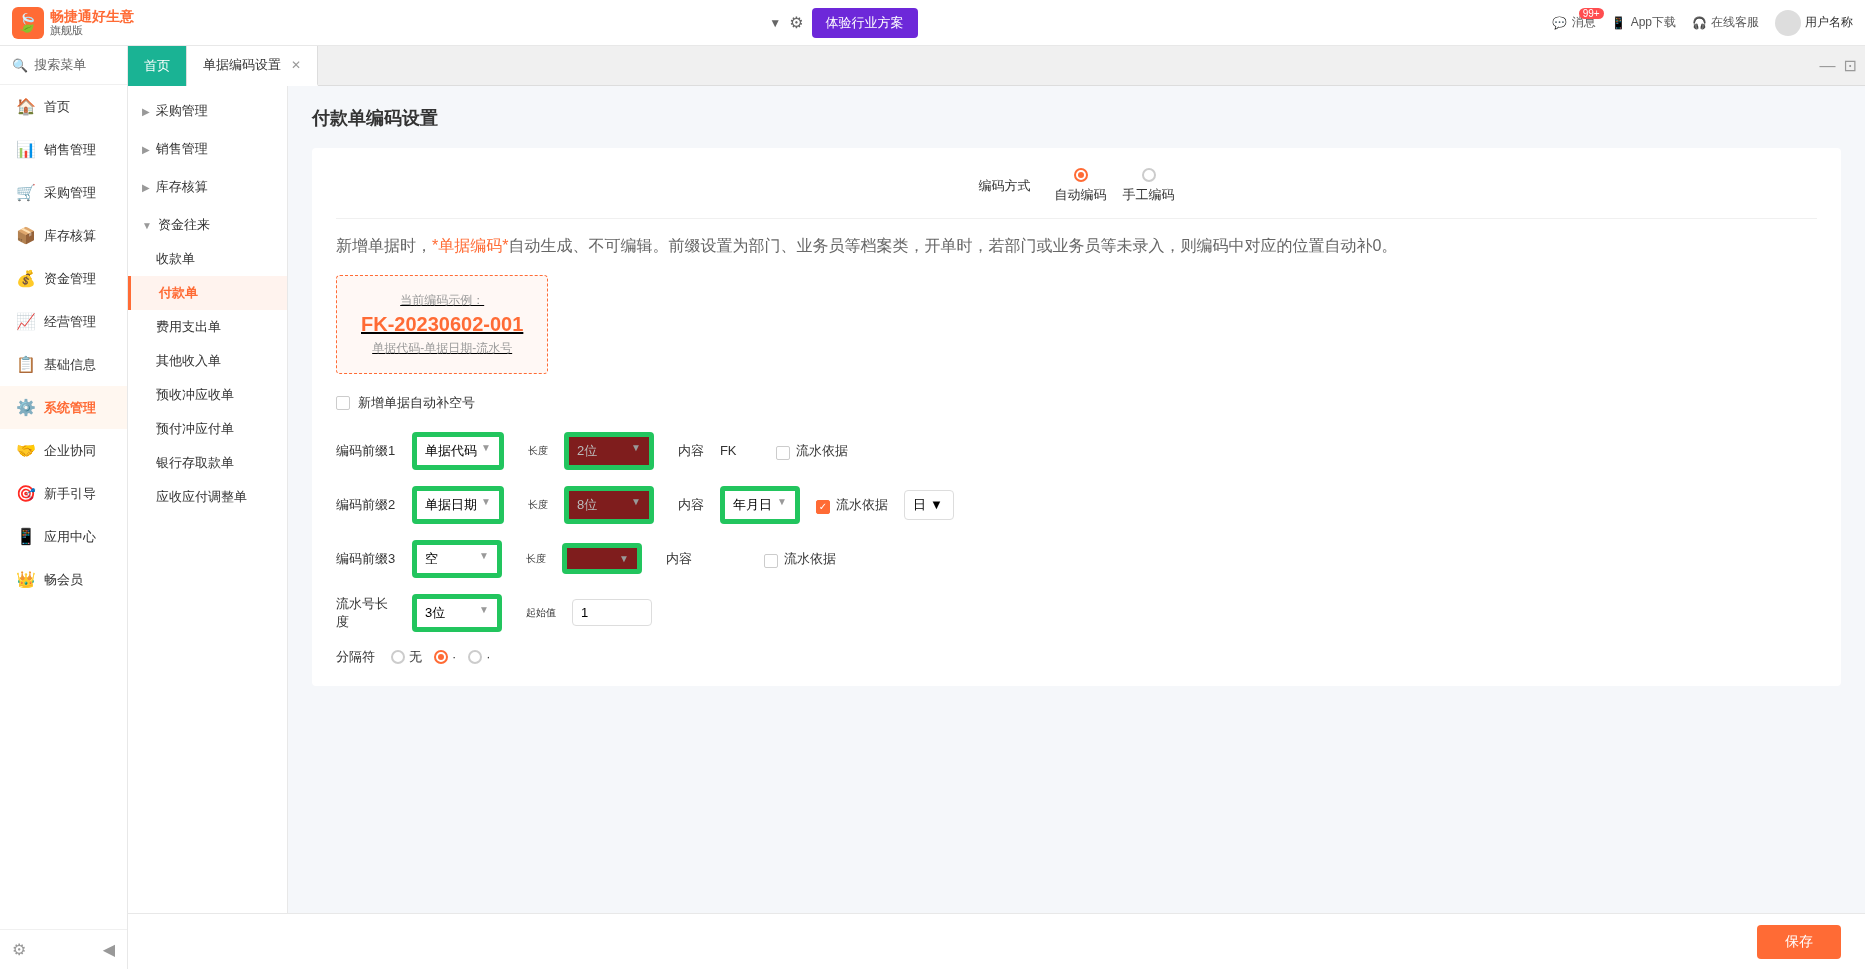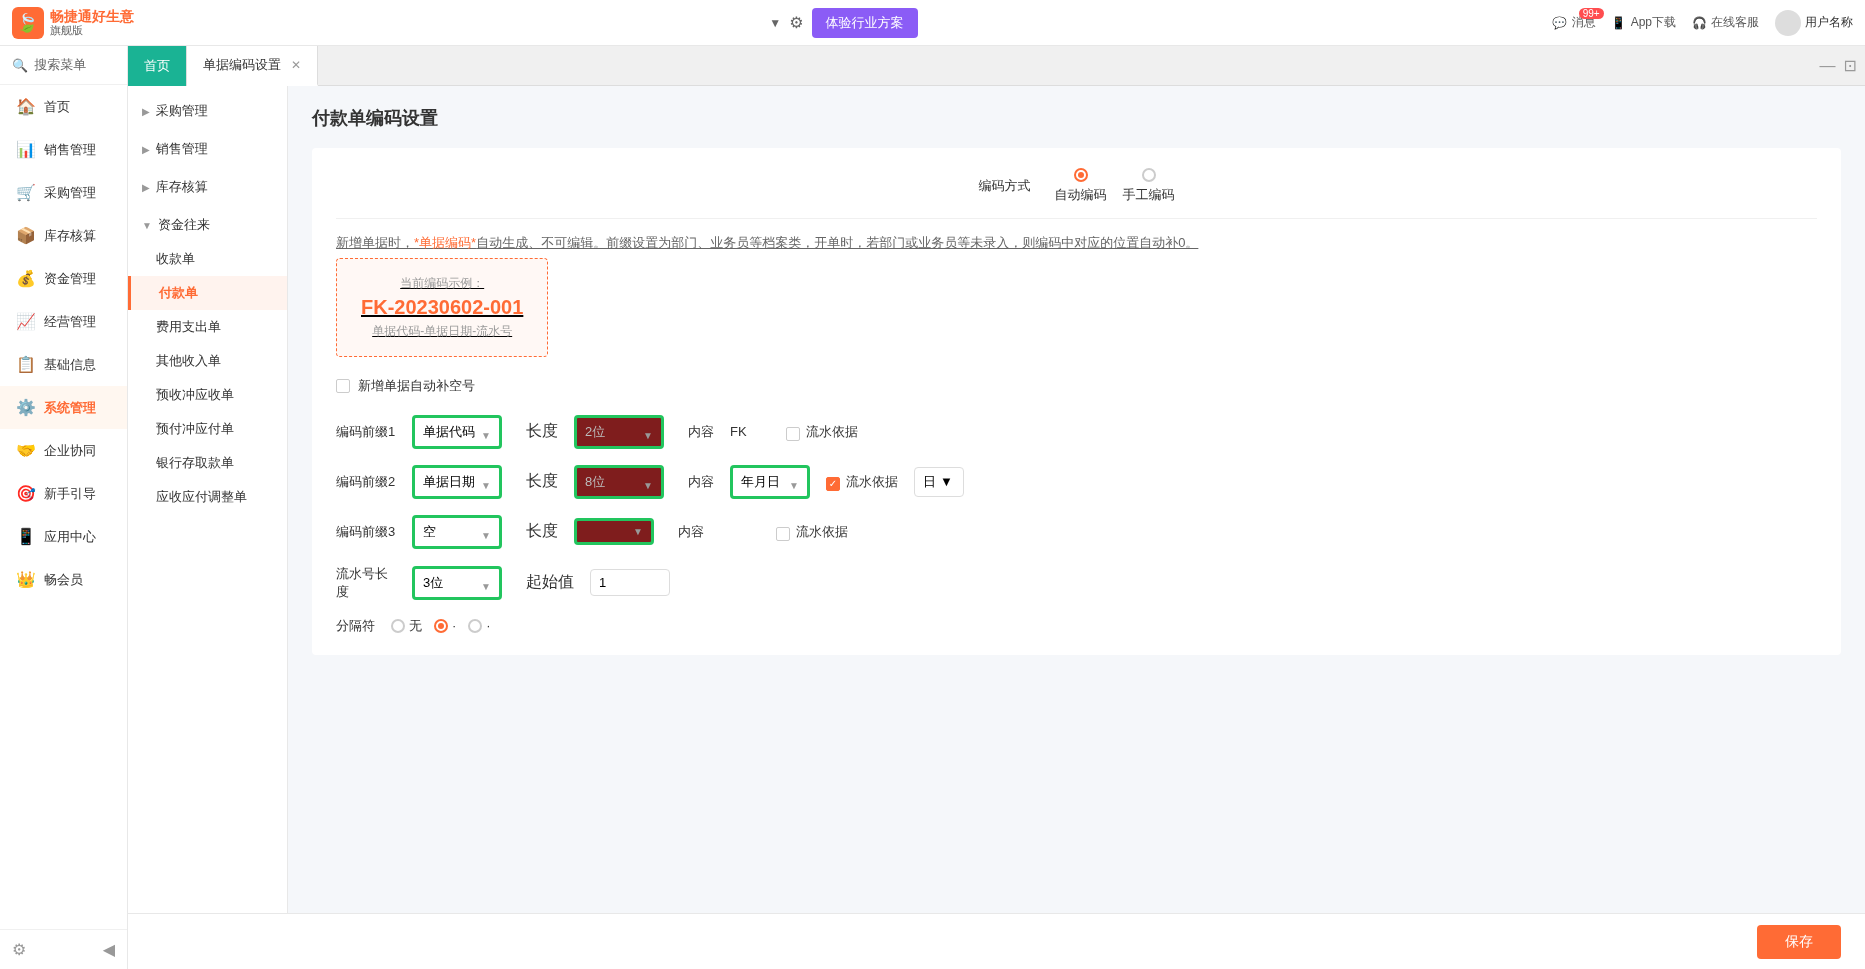--- a/index.html
+++ b/index.html
@@ -18,21 +18,21 @@
     }
     .top-bar-left { display: flex; align-items: center; gap: 8px; }
     .top-bar-brand { display: flex; align-items: center; gap: 6px; }
     .brand-logo { width: 32px; height: 32px; background: #ff6b35; border-radius: 6px; display: flex; align-items: center; justify-content: center; color: white; font-size: 18px; }
     .brand-text { font-size: 12px; color: #333; line-height: 1.2; }
     .brand-text .title { font-weight: bold; font-size: 14px; color: #ff6b35; }
     .brand-text .sub { font-size: 11px; color: #666; }
     .top-bar-center { display: flex; align-items: center; gap: 8px; }
     .top-bar-dropdown { display: flex; align-items: center; gap: 4px; color: #666; cursor: pointer; font-size: 12px; }
     .top-bar-gear { color: #666; cursor: pointer; font-size: 16px; }
-    .btn-experience { background: #8b5cf6; color: white; border: none; border-radius: 4px; padding: 6px 14px; font-size: 13px; cursor: pointer; }
+    .btn-experience { background: #6d28d9; color: white; border: none; border-radius: 4px; padding: 6px 14px; font-size: 13px; cursor: pointer; }
     .top-bar-right { display: flex; align-items: center; gap: 16px; }
     .top-bar-item { display: flex; align-items: center; gap: 4px; color: #555; font-size: 12px; cursor: pointer; position: relative; }
     .badge { background: #ff4d4f; color: white; border-radius: 10px; padding: 0 4px; font-size: 10px; position: absolute; top: -6px; right: -8px; min-width: 18px; text-align: center; }
     .avatar-placeholder { width: 26px; height: 26px; background: #ddd; border-radius: 50%; }
     .user-name { font-size: 12px; color: #333; }
 
     
     .main-layout { display: flex; flex: 1; overflow: hidden; }
 
     
@@ -77,40 +77,40 @@
     
     .encode-method-row { display: flex; align-items: center; gap: 24px; margin-bottom: 14px; padding-bottom: 14px; border-bottom: 1px solid #f0f0f0; justify-content: center; }
     .encode-label { font-size: 13px; color: #333; }
     .radio-group { display: flex; align-items: center; gap: 16px; }
     .radio-item { display: flex; align-items: center; gap: 4px; font-size: 13px; color: #333; cursor: pointer; flex-direction: column; }
     .radio-dot { width: 14px; height: 14px; border-radius: 50%; border: 2px solid #ccc; display: flex; align-items: center; justify-content: center; }
     .radio-dot.checked { border-color: #ff6b35; }
     .radio-dot.checked::after { content: ''; width: 6px; height: 6px; border-radius: 50%; background: #ff6b35; }
 
     
-    .info-text { font-size: 13px; color: #666; margin-bottom: 4px; line-height: 1.6; text-decoration: underline; }
+    .info-text { font-size: 16px; color: #666; margin-bottom: 16px; line-height: 1.6; }
     .info-text span { color: #ff6b35; }
 
     
     .preview-box { background: #fff8f5; border: 1px dashed #ff6b35; border-radius: 4px; padding: 16px 24px; display: inline-block; margin-bottom: 20px; text-align: center; text-decoration: underline; }
     .preview-label { font-size: 12px; color: #999; margin-bottom: 4px; }
     .preview-code { font-size: 20px; font-weight: bold; color: #ff6b35; }
     .preview-desc { font-size: 12px; color: #999; margin-top: 4px; }
 
     
     .checkbox-row { display: flex; align-items: center; gap: 8px; margin-bottom: 20px; font-size: 13px; color: #333; }
     .checkbox-box { width: 14px; height: 14px; border: 1px solid #ccc; border-radius: 2px; }
 
     
     .config-row { display: flex; align-items: center; gap: 16px; margin-bottom: 16px; }
     .config-field-label { font-size: 13px; color: #333; width: 60px; flex-shrink: 0; }
-    .select-box { display: flex; align-items: flex-end; border: 3px solid #22c55e; border-radius: 4px; padding: 5px 8px; background: #fff; min-width: 90px; gap: 4px; cursor: pointer; font-size: 13px; }
+    .select-box { display: flex; align-items: flex-start; border: 5px solid #22c55e; border-radius: 4px; padding: 5px 8px; background: #fff; min-width: 90px; gap: 4px; cursor: pointer; font-size: 13px; }
     .select-box .arrow { color: #999; margin-left: auto; font-size: 10px; }
     .select-box-disabled { background: #7f1d1d; color: #bbb; }
-    .length-label { font-size: 16px; color: #333; margin-left: 8px; }
+    .length-label { font-size: 10px; color: #333; margin-left: 8px; }
     .content-label { font-size: 13px; color: #333; margin-left: 8px; text-align: center; }
     .content-value { font-size: 13px; color: #333; min-width: 40px; }
     .stream-checkbox { display: flex; align-items: flex-end; gap: 6px; font-size: 13px; color: #333; }
     .stream-check { width: 14px; height: 14px; border: 1px solid #ccc; border-radius: 2px; }
     .stream-check.checked { background: #ff6b35; border-color: #ff6b35; display: flex; align-items: center; justify-content: center; color: white; font-size: 10px; }
     .day-select { display: flex; align-items: center; border: 1px solid #ddd; border-radius: 4px; padding: 5px 8px; background: #fff; min-width: 50px; gap: 4px; cursor: pointer; font-size: 13px; }
     .input-box { border: 1px solid #ddd; border-radius: 4px; padding: 5px 8px; font-size: 13px; width: 80px; outline: none; }
 
     
     .separator-row { display: flex; align-items: center; gap: 16px; margin-top: 8px; }

